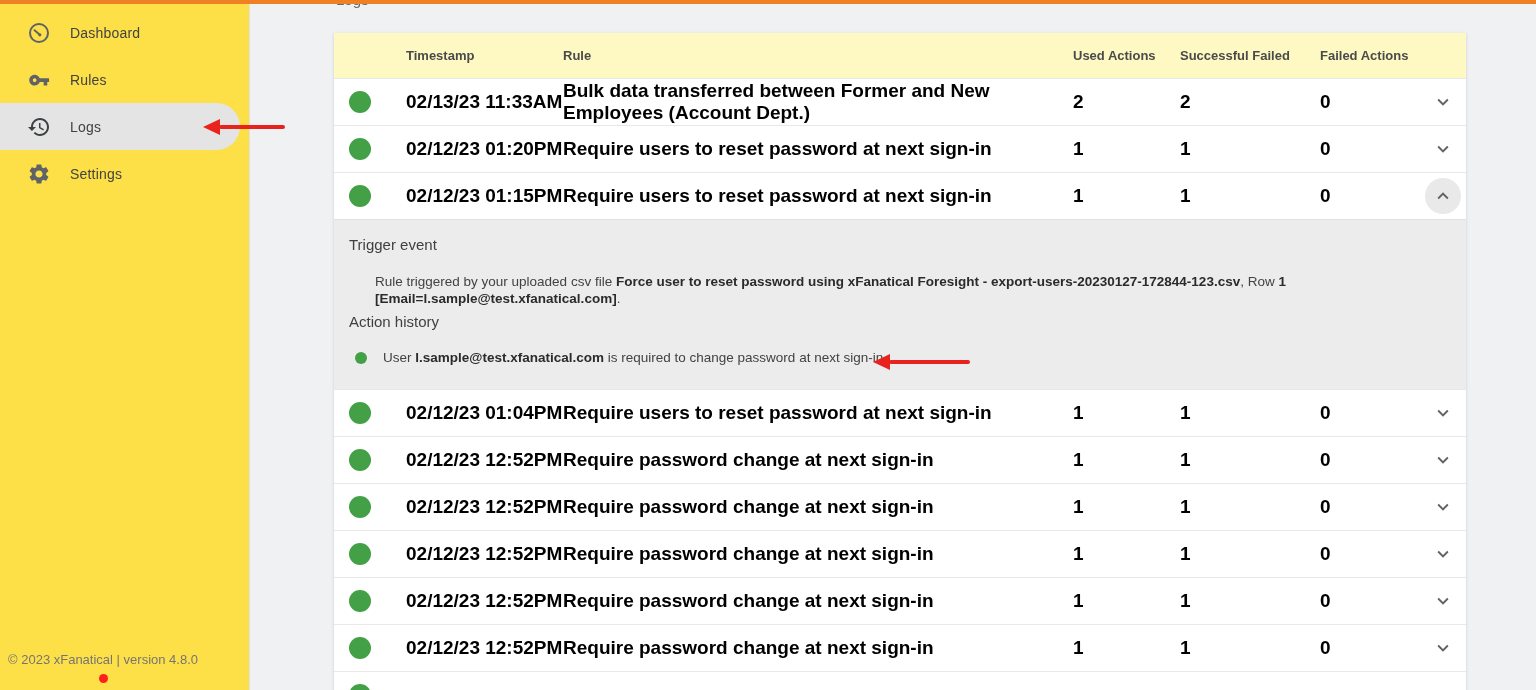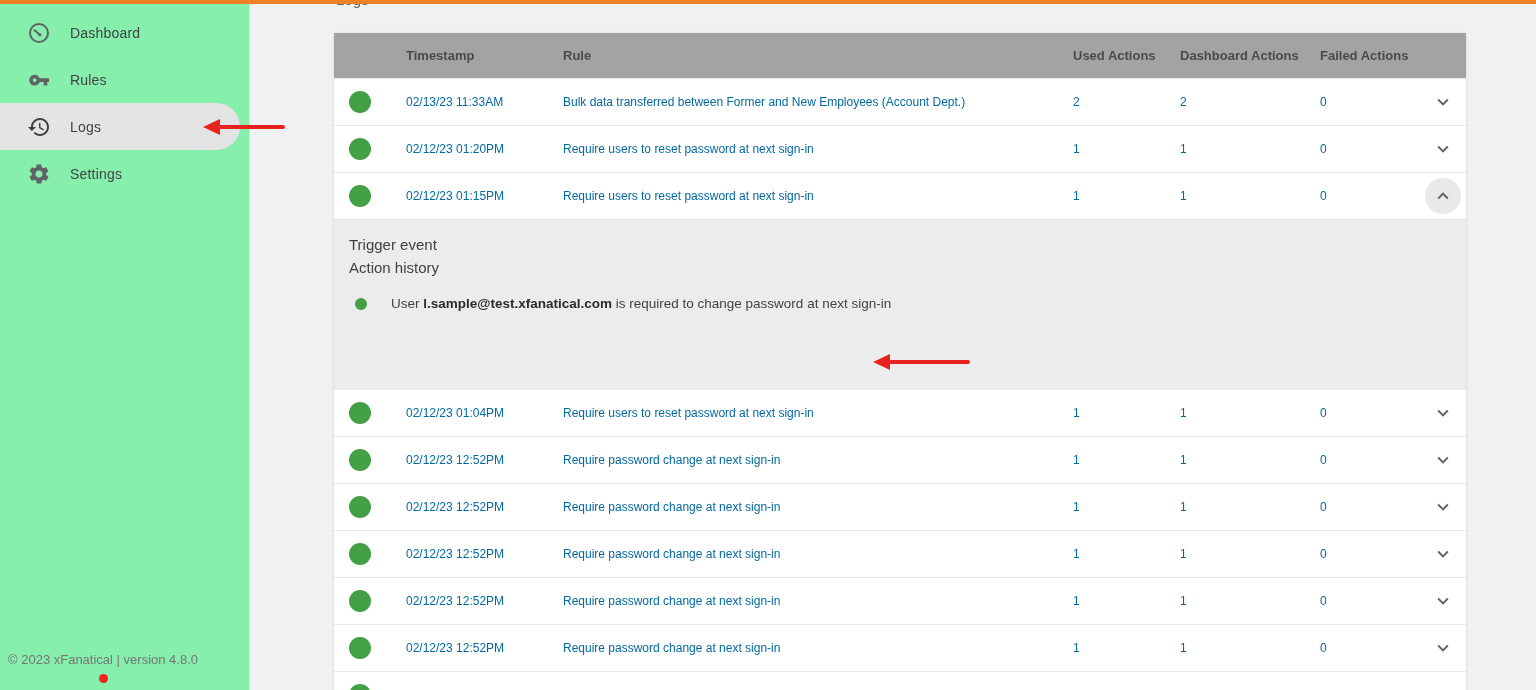--- a/index.html
+++ b/index.html
@@ -6,54 +6,54 @@
   html,body { margin:0; padding:0; }
   body {
     width:1536px; height:690px; overflow:hidden; position:relative;
     background:#eff1f2;
     font-family:"Liberation Sans","DejaVu Sans",sans-serif;
     -webkit-font-smoothing:antialiased;
   }
   .topbar { position:absolute; top:0; left:0; width:1536px; height:4px; background:#ef8023; z-index:20; }
 
   
-  .sidebar { position:absolute; top:4px; left:0; width:250px; height:686px; background:#86efac; border-right:1px solid #e0e0e0; z-index:5; }
+  .sidebar { position:absolute; top:4px; left:0; width:250px; height:686px; background:#fde047; border-right:1px solid #e0e0e0; z-index:5; }
   .nav { padding-top:5px; }
   .nav-item { height:47px; display:flex; align-items:center; cursor:pointer; width:250px; }
   .nav-item.active { background:#e4e4e4; border-radius:0 24px 24px 0; width:240px; }
   .nav-icon { width:24px; height:24px; margin-left:27px; flex:0 0 24px; }
   .nav-label { margin-left:19px; font-size:14px; font-weight:500; color:#424242; letter-spacing:.2px; }
   .sidebar-footer { position:absolute; left:8px; bottom:7px; display:flex; align-items:center; gap:7px; font-size:13px; color:#757575; white-space:nowrap;flex-direction:column; }
   .version-dot { width:9px; height:9px; border-radius:50%; background:#ff1e1e; flex:0 0 9px; }
 
   
   .page-title { position:absolute; left:336px; top:-9px; font-size:15px; color:#6b6b6b; z-index:1; }
   .card { position:absolute; left:334px; top:33px; width:1132px; height:700px; background:#ffffff; box-shadow:0 1px 3px rgba(60,64,67,.18); }
 
-  .thead { height:45px; background:#a3a3a3; display:flex; align-items:center; font-size:13px; font-weight:600; color:#4a4a4a; }
+  .thead { height:45px; background:#fef9c3; display:flex; align-items:center; font-size:13px; font-weight:600; color:#4a4a4a; }
   .c-status { width:72px; display:flex; align-items:center; }
   .c-ts     { width:157px; }
   .c-rule   { flex:1; padding-right:1px; }
   .c-used   { width:107px;margin-left:6px; }
   .c-succ   { width:140px; }
   .c-fail   { width:100px; }
   .c-chev   { width:46px; display:flex; align-items:center; justify-content:center; }
 
-  .log-row { height:47px; display:flex; align-items:center; border-top:1px solid #e8e8e8; background:#fff; font-size:12px; color:#0369a1; cursor:pointer; }
+  .log-row { height:47px; display:flex; align-items:center; border-top:1px solid #e8e8e8; background:#fff; font-size:19px; color:#000000; cursor:pointer;font-weight:bold; }
   .status-dot { width:22px; height:22px; border-radius:50%; background:#43a047; margin-left:15px; }
   .chev-btn { width:36px; height:36px; border-radius:50%; border:none; background:transparent; display:flex; align-items:center; justify-content:center; cursor:pointer; padding:0; }
   .log-row.expanded .chev-btn { background:#e9e9e9; }
   .log-row.expanded .chev-btn svg { transform:rotate(180deg); }
 
   
   .panel { height:170px; background:#ececec; border-top:1px solid #e2e2e2; padding:16px 15px 4px 15px; font-size:13.5px; color:#424242; }
   .panel-heading { font-size:15px; font-weight:400; color:#3f3f3f; }
   .trigger-text { margin:20px 0 0 26px; line-height:17px; }
   .action-heading { margin-top:6px; }
-  .action-row { margin-top:20px; display:flex; align-items:center;gap:8px; }
+  .action-row { margin-top:20px; display:flex; align-items:center; }
   .action-dot { width:12px; height:12px; border-radius:50%; background:#43a047; margin-left:6px; flex:0 0 12px; }
   .action-text { margin-left:16px; }
   .bold { font-weight:700; color:#2b2b2b; }
 
   
   .arrow { position:absolute; z-index:30; }
   .arrow-head { position:absolute; width:0; height:0; border-top:8px solid transparent; border-bottom:8px solid transparent; border-right:17px solid #e8221d; }
   .arrow-tail { position:absolute; height:4px; background:#e8221d; border-radius:2px; }
 </style>
 </head>
@@ -105,21 +105,21 @@
 </nav>
 
 <div class="page-title">Logs</div>
 
 <div class="card">
   <div class="thead">
     <div class="c-status"></div>
     <div class="c-ts">Timestamp</div>
     <div class="c-rule">Rule</div>
     <div class="c-used">Used Actions</div>
-    <div class="c-succ">Dashboard Actions</div>
+    <div class="c-succ">Successful Failed</div>
     <div class="c-fail">Failed Actions</div>
     <div class="c-chev"></div>
   </div>
 
   <div>
       <div class="log-row">
     <div class="c-status">
       <span class="status-dot"></span>
     </div>
     <div class="c-ts">02/13/23 11:33AM</div>
@@ -164,20 +164,21 @@
     <div class="c-chev">
       <button class="chev-btn">
         <svg viewBox="0 0 24 24" width="22" height="22">
           <path d="M16.59 8.59 12 13.17 7.41 8.59 6 10l6 6 6-6z" fill="#5f6368"></path>
         </svg>
       </button>
     </div>
   </div>
       <div class="panel" id="expanded-panel">
     <div class="panel-heading">Trigger event</div>
+    <div class="trigger-text"><span>Rule triggered by your uploaded csv file </span><span class="bold">Force user to reset password using xFanatical Foresight - export-users-20230127-172844-123.csv</span><span>, Row </span><span class="bold">1 [Email=l.sample@test.xfanatical.com]</span><span>.</span></div>
     <div class="panel-heading action-heading">Action history</div>
     <div class="action-row">
       <span class="action-dot"></span>
       <span class="action-text"><span>User </span><span class="bold">l.sample@test.xfanatical.com</span><span> is required to change password at next sign-in</span></span>
     </div>
   </div>
       <div class="log-row">
     <div class="c-status">
       <span class="status-dot"></span>
     </div>

